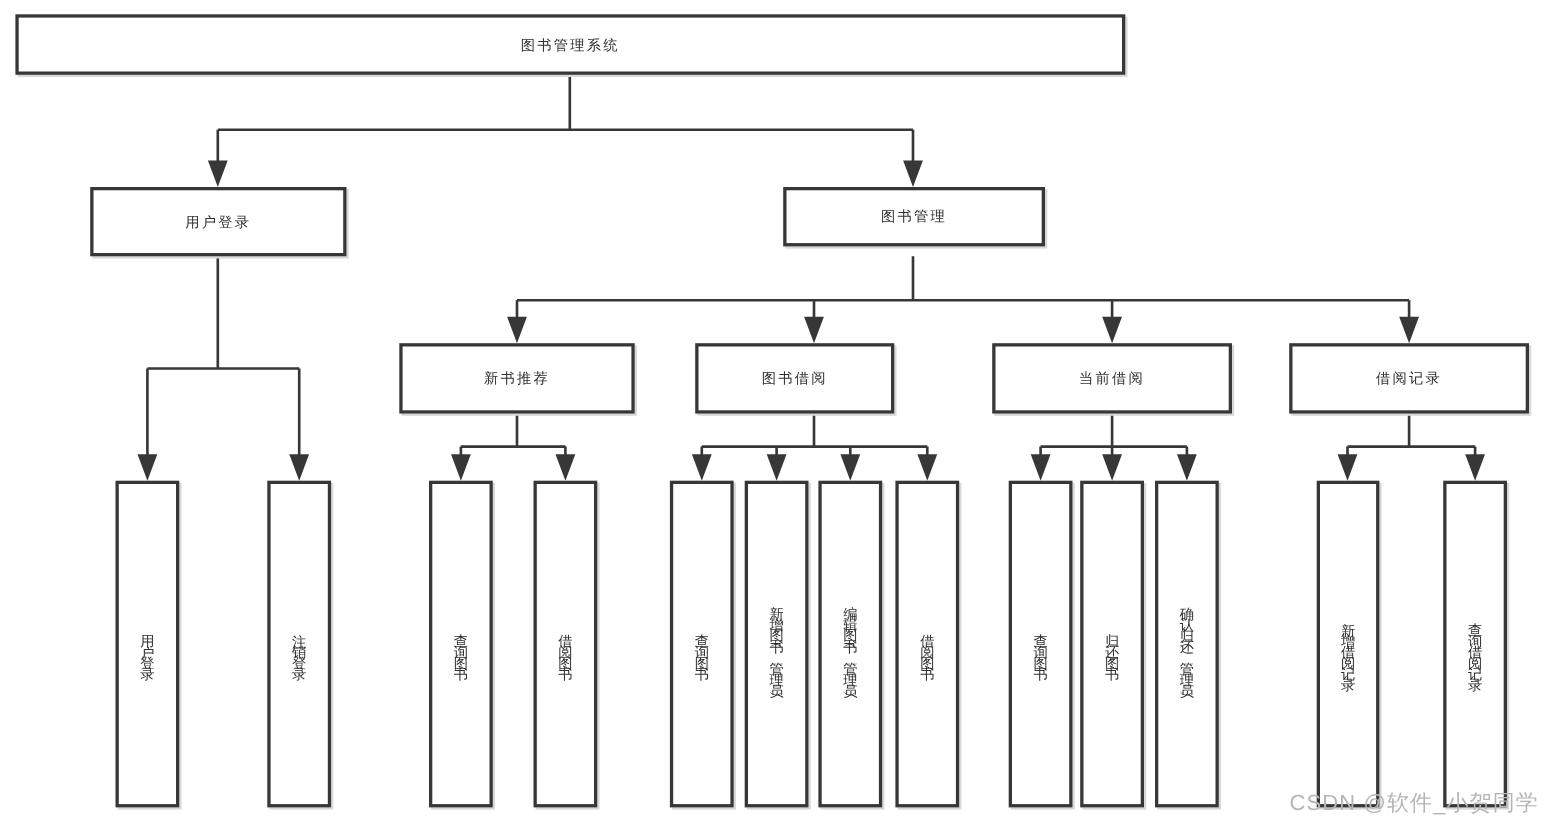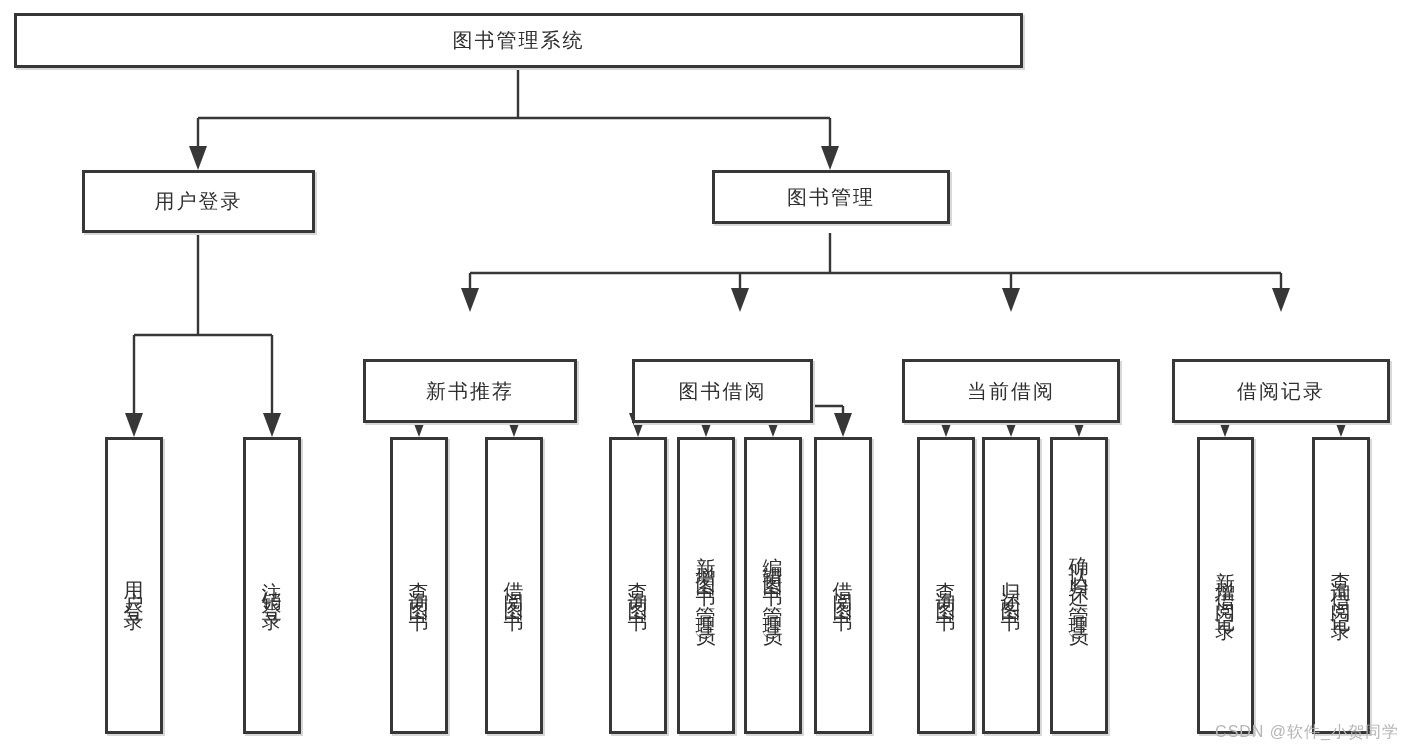--- a/index.html
+++ b/index.html
@@ -34,46 +34,45 @@
   .box {
     position: absolute;
     box-sizing: border-box;
     background: #ffffff;
     border: 3px solid #373737;
     box-shadow: 2px 2px 0 #d8d8d8;
     display: flex;
     align-items: center;
     justify-content: center;
     color: #2f2f2f;
-    font-size: 20px;
+    font-size: 13px;
     letter-spacing: 2px;
     white-space: nowrap;
   }
   .box.leaf {
     top: 437px;
     width: 58px;
     height: 297px;
   }
   .box.leaf .vtext {
     writing-mode: vertical-rl;
     text-orientation: mixed;
     letter-spacing: 10px;
     line-height: 1;
     white-space: nowrap;
   }
   .box.l3 {
     top: 312px;
     height: 64px;
-    margin-top: 47px;
   }
   .watermark {
     position: absolute;
     right: 6px;
     bottom: 4px;
-    font-size: 16px;
+    font-size: 20px;
     color: #b5b5b5;
     letter-spacing: 1px;
   }
 </style>
 </head>
 <body>
 
 <div class="canvas">
 
   <svg class="wires" viewBox="0 0 1405 747" aria-hidden="true">

